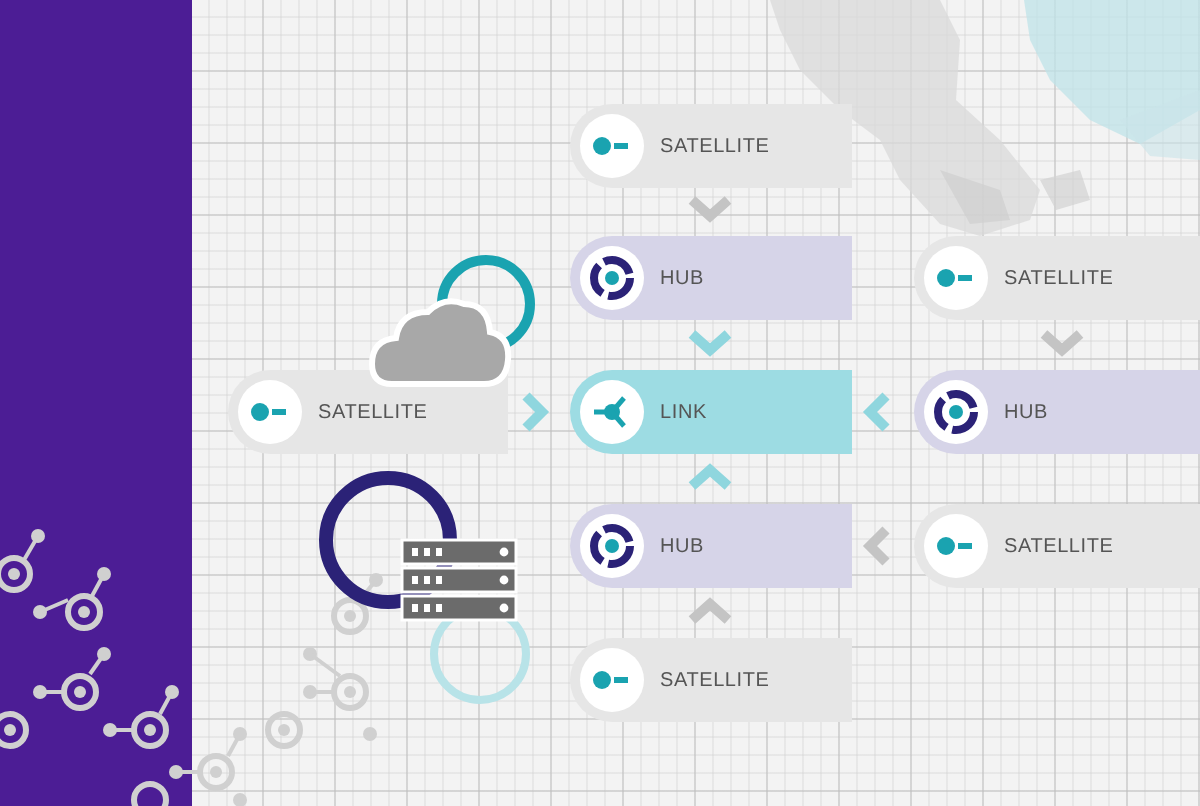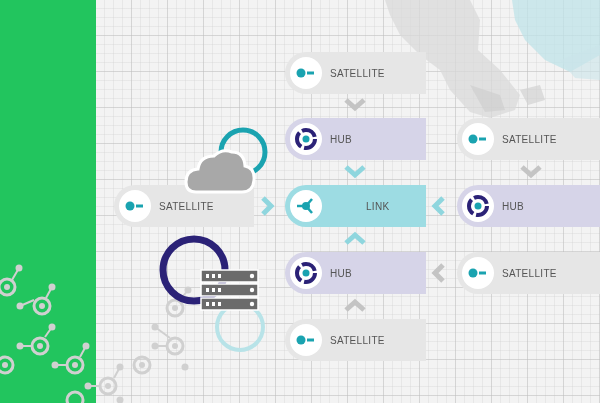--- a/index.html
+++ b/index.html
@@ -1,37 +1,37 @@
 <!DOCTYPE html>
 <html><head>
 <meta charset="utf-8">
 <style>
   * { box-sizing: border-box; margin: 0; padding: 0; }
   html, body { width: 600px; height: 403px; overflow: hidden; background: #f5f5f5; }
   body { position: relative; font-family: "Liberation Sans", sans-serif; }
-  .stage { position: absolute; left: 0; top: 0; width: 600px; height: 403px; overflow: hidden; background: #22c55e; }
+  .stage { position: absolute; left: 0; top: 0; width: 600px; height: 403px; overflow: hidden; background: #4c1d95; }
   .grid {
     position: absolute; left: 96px; top: 0; width: 504px; height: 403px;
     background-color: #f3f3f3;
     background-image:
       linear-gradient(to right, rgba(190,190,190,0.45) 1px, transparent 1px),
       linear-gradient(to bottom, rgba(190,190,190,0.45) 1px, transparent 1px),
       linear-gradient(to right, rgba(210,210,210,0.35) 1px, transparent 1px),
       linear-gradient(to bottom, rgba(210,210,210,0.35) 1px, transparent 1px);
     background-size: 36px 36px, 36px 36px, 9px 9px, 9px 9px;
     background-position: -1px -1px, -1px -1px, -1px -1px, -1px -1px;
   }
   .deco { position: absolute; left: 0; top: 0; }
   .node {
     position: absolute; height: 42px; display: flex; align-items: center;
     border-radius: 21px 0 0 21px;
   }
   .node.satellite { background: #e6e6e6; }
   .node.hub { background: #d6d4e8; }
-  .node.link { background: #9ddce3; gap: 36px; }
+  .node.link { background: #9ddce3; }
   .node .icon-circle {
     width: 32px; height: 32px; border-radius: 50%; background: #ffffff;
     margin-left: 5px; display: flex; align-items: center; justify-content: center; flex: 0 0 32px;
   }
   .node .label {
     margin-left: 8px; font-size: 10px; letter-spacing: 0.3px; color: #555; font-family: "Liberation Sans", sans-serif;
   }
 </style>
 </head>
 <body>

